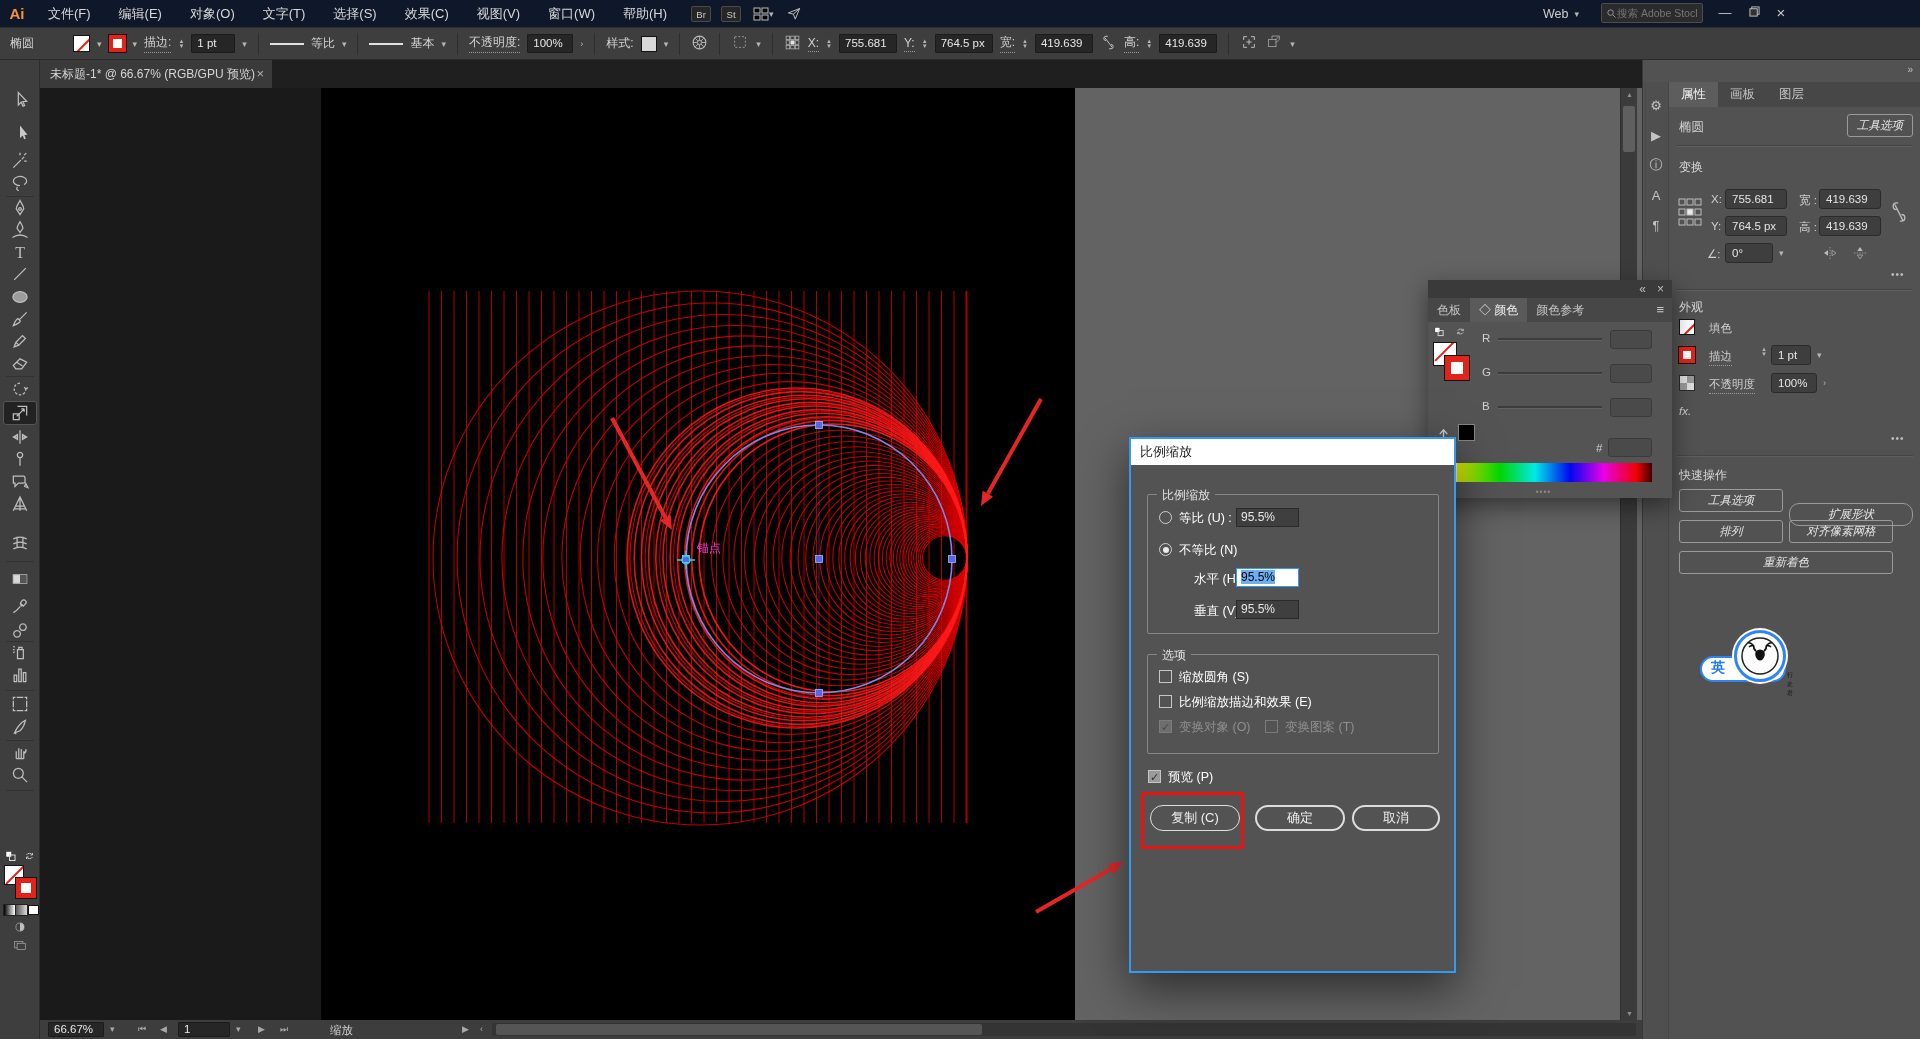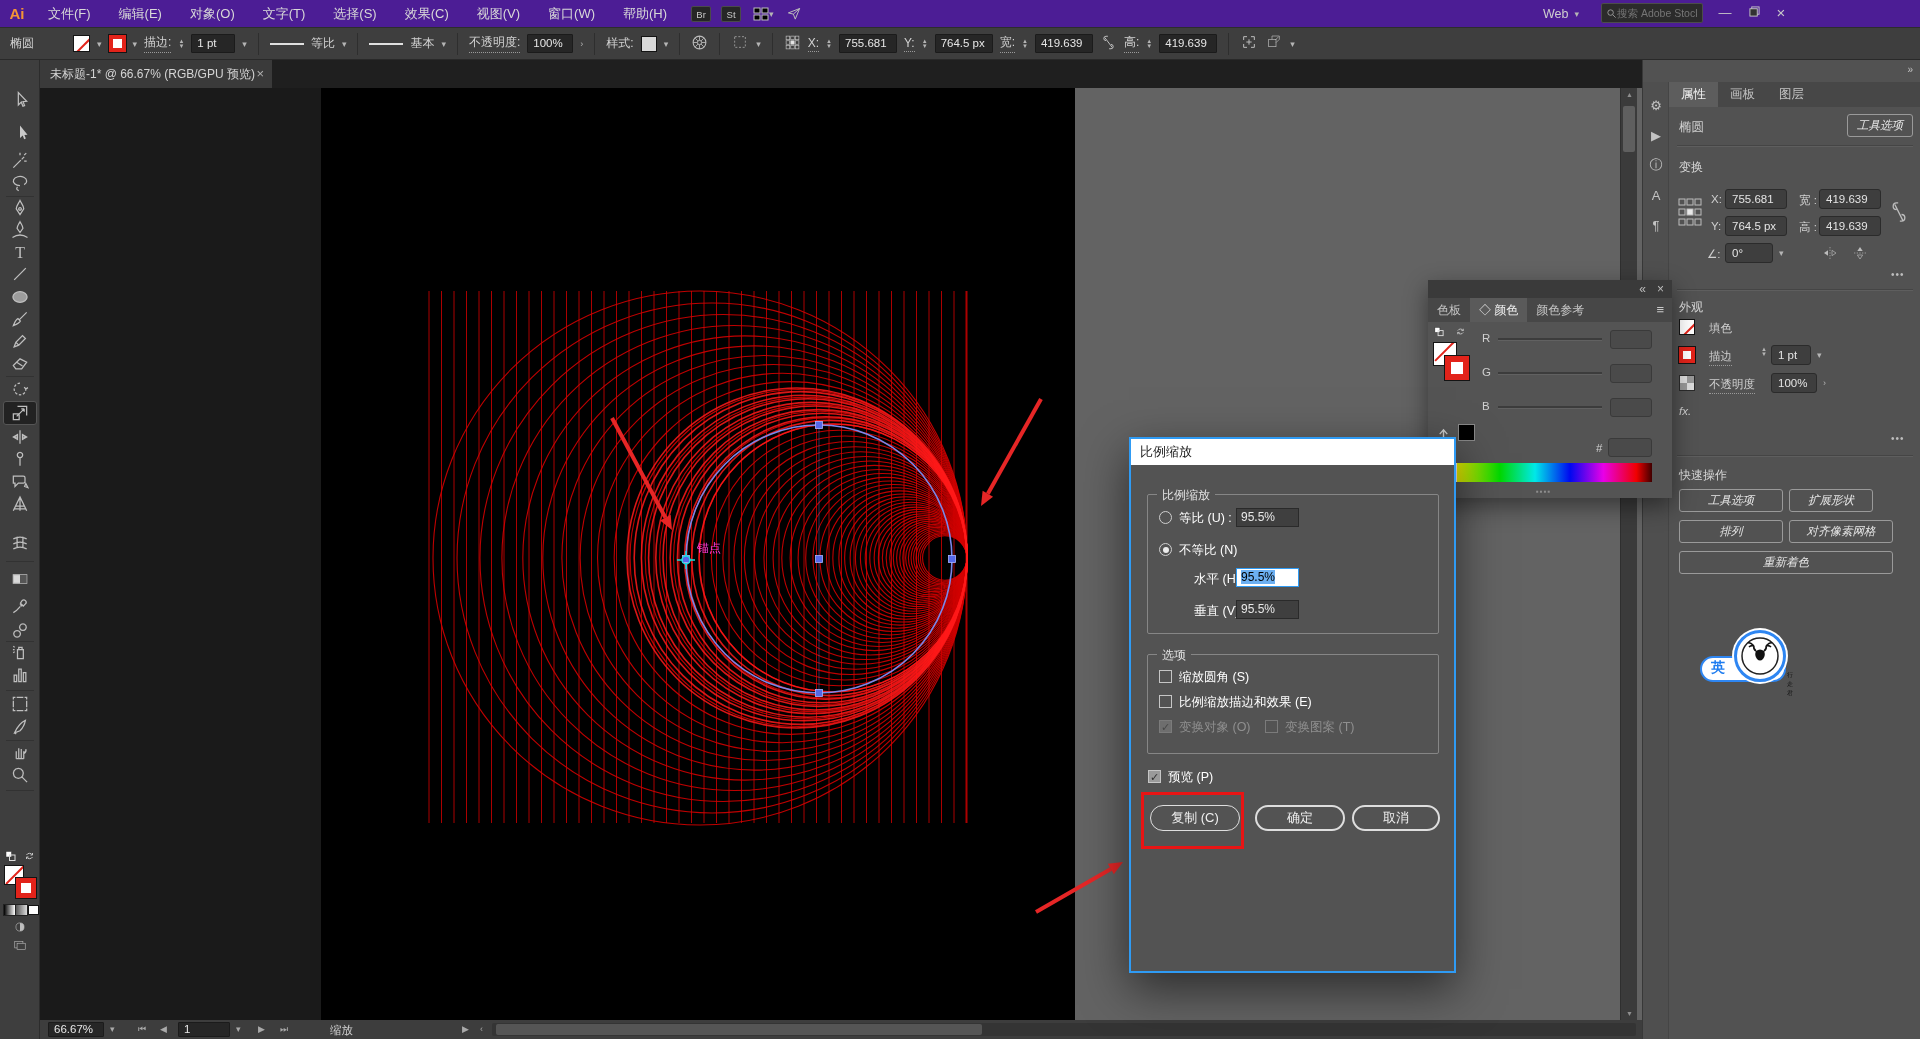--- a/index.html
+++ b/index.html
@@ -2,21 +2,21 @@
 <html><head>
 <meta charset="utf-8">
 <style>
   * { margin:0; padding:0; box-sizing:border-box; }
   html,body { width:1920px; height:1039px; overflow:hidden; background:#222;
     font-family:"Liberation Sans", sans-serif; }
   .app { position:relative; width:1920px; height:1039px; background:#3e3e3e; }
 
   
   .menubar { position:absolute; left:0; top:0; width:1920px; height:27px;
-    background:#4c1d95; color:#d8d8d8; font-size:13px; display:flex; align-items:center; }
+    background:#0f172a; color:#d8d8d8; font-size:13px; display:flex; align-items:center; }
   .ai-logo { width:34px; text-align:center; color:#f59436; font-weight:bold; font-size:15px; }
   .menus { display:flex; list-style:none; }
   .menus li { padding:0 14px; line-height:27px; cursor:default; }
   .mb-badge { display:inline-block; width:20px; height:16px; line-height:16px; text-align:center;
     background:#262626; border:1px solid #4a4a4a; border-radius:2px; font-size:9.5px; color:#c9c9c9; margin-left:10px; }
   .mb-ico { margin-left:12px; display:inline-flex; align-items:center; color:#bdbdbd; }
   .workspace { position:absolute; left:1543px; top:4px; height:19px; color:#cfcfcf; font-size:12.5px; display:flex; align-items:center; gap:6px; }
   .search-box { position:absolute; left:1601px; top:3px; width:102px; height:20px; background:#2b2b2b;
     border:1px solid #4c4c4c; border-radius:2px; display:flex; align-items:center; padding:0 4px; }
   .search-box input { background:transparent; border:none; outline:none; color:#9a9a9a;
@@ -708,21 +708,21 @@
       <span class="plabel dotted" style="left:40px;top:270px">不透明度</span>
       <div class="pfld" style="left:102px;top:266px;width:46px">100%</div>
       <span class="caret" style="position:absolute;left:154px;top:271px">›</span>
       <span class="plabel" style="left:10px;top:298px;font-style:italic">fx.</span>
       <span class="more-dots" style="left:222px;top:326px">•••</span>
       <div class="pdiv" style="top:348px"></div>
 
       <span class="psec" style="left:10px;top:360px">快速操作</span>
       <div id="quick-actions">
           <button class="pbtn" style="left: 10px; top: 382px; width: 104px;">工具选项</button>
-          <button class="pbtn" style="left: 120px; top: 382px; width: 84px;">扩展形状</button>
+          <button class="pbtn" style="left: 120px; top: 396px; width: 124px; border-radius: 10px;">扩展形状</button>
           <button class="pbtn" style="left: 10px; top: 413px; width: 104px;">排列</button>
           <button class="pbtn" style="left: 120px; top: 413px; width: 104px;">对齐像素网格</button>
           <button class="pbtn" style="left: 10px; top: 444px; width: 214px;">重新着色</button>
         </div>
     </div>
   </div>
 
   <div class="color-panel">
     <div class="cp-head">
       <span style="position:absolute;right:26px;top:2px">«</span>

